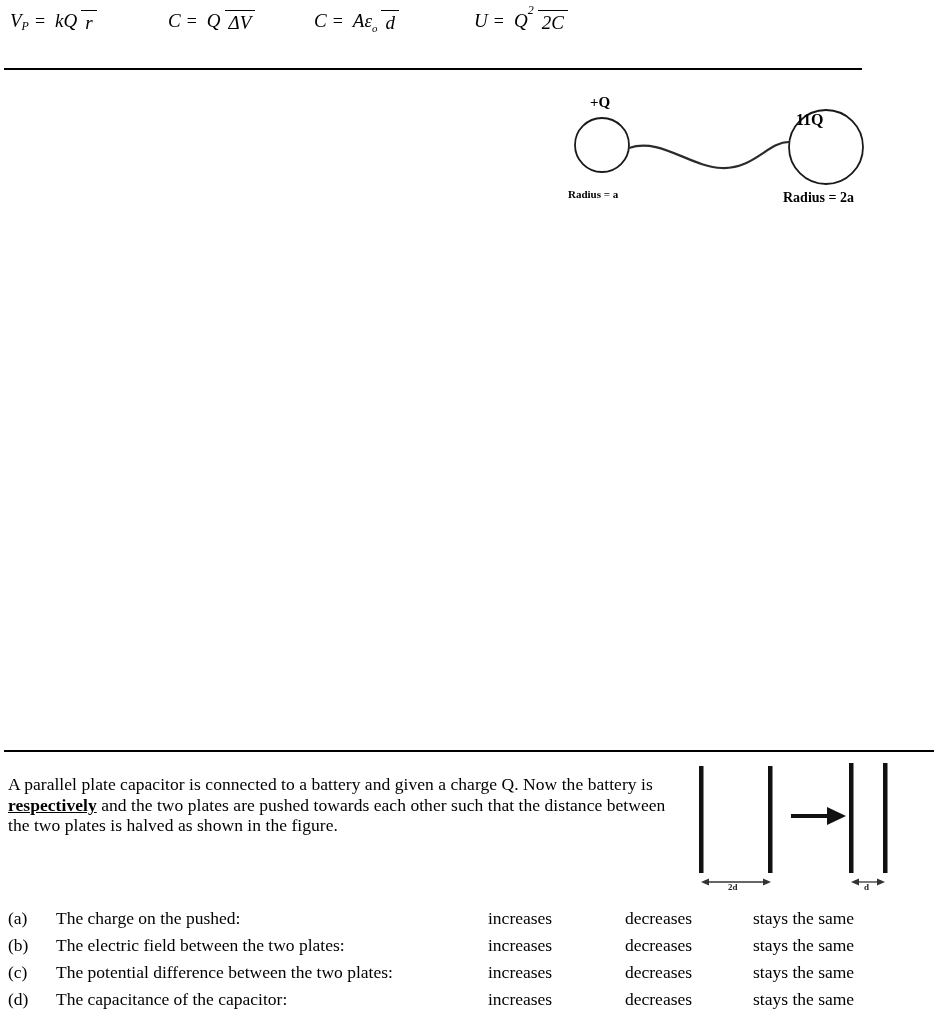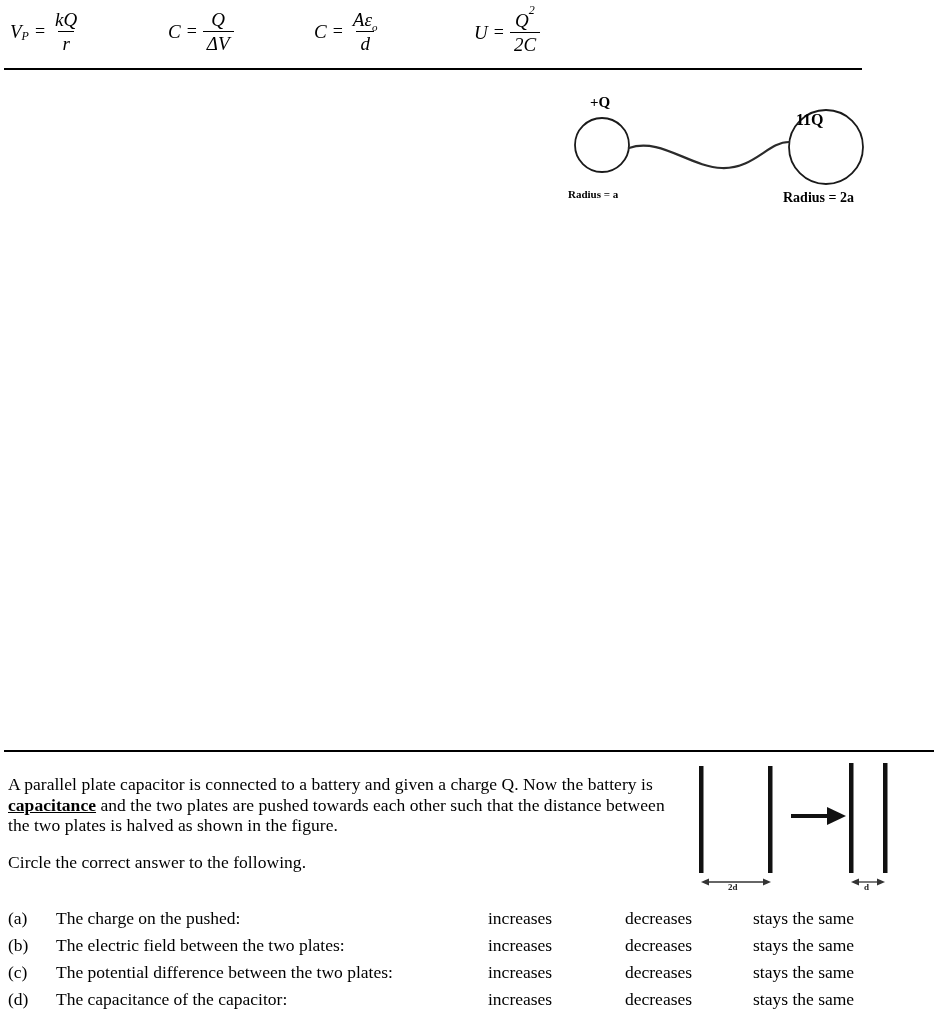--- a/index.html
+++ b/index.html
@@ -40,21 +40,21 @@
     top: 5px;
     font-style: italic;
   }
   .formula .eq {
     font-style: normal;
     margin: 0 6px;
     font-size: 18px;
   }
   .frac {
     display: inline-flex;
-    flex-direction: column;
+    flex-direction: row;
     align-items: center;
     vertical-align: middle;
     line-height: 1.05;
   }
   .frac .num {
     padding: 0 4px 1px 4px;
     font-style: italic;
     font-size: 19px;
   }
   .frac .den {
@@ -192,23 +192,22 @@
       <path d="M 79 63 C 110 52, 140 82, 172 83 C 204 84, 218 57, 239 57" fill="none" stroke="#2b2b2b" stroke-width="2.2" stroke-linecap="round"></path>
     </svg>
     <div style="position:absolute; left:40px; top:9px; font-size:15px; font-weight:bold; font-family:'Liberation Serif',serif;">+Q</div>
     <div style="position:absolute; left:246px; top:2px; font-size:16px; font-weight:bold; font-family:'Liberation Serif',serif;margin-top:24px;">11Q</div>
     <div style="position:absolute; left:18px; top:103px; font-size:11px; font-weight:bold; font-family:'Liberation Serif',serif;">Radius = a</div>
     <div style="position:absolute; left:233px; top:105px; font-size:14px; font-weight:bold; font-family:'Liberation Serif',serif;">Radius = 2a</div>
   </div>
 
   <div class="hrule" id="rule-mid"></div>
 
-  <div class="prob-text" id="q2-text"><span>A parallel plate capacitor is connected to a battery and given a charge Q. Now the battery is </span><span class="underline-bold">capacitance</span><span> and the two plates are pushed towards each other such that the distance between the two plates is halved as shown in the figure.</span></div>
-
-  <div class="prob-text" id="q2-circle">Circle the correct answer to the following.</div>
+  <div class="prob-text" id="q2-text"><span>A parallel plate capacitor is connected to a battery and given a charge Q. Now the battery is </span><span class="underline-bold">respectively</span><span> and the two plates are pushed towards each other such that the distance between the two plates is halved as shown in the figure.</span></div>
+
 
   <div id="fig-capacitor">
     <svg width="250" height="135" viewBox="0 0 250 135" xmlns="http://www.w3.org/2000/svg">
 
       <rect x="9" y="8" width="4.5" height="107" fill="#111111"></rect>
       <rect x="78" y="8" width="4.5" height="107" fill="#111111"></rect>
 
       <g>
         <line x1="101" y1="58" x2="137" y2="58" stroke="#111111" stroke-width="4"></line>
         <polygon points="137,49 156,58 137,67" fill="#111111"></polygon>

